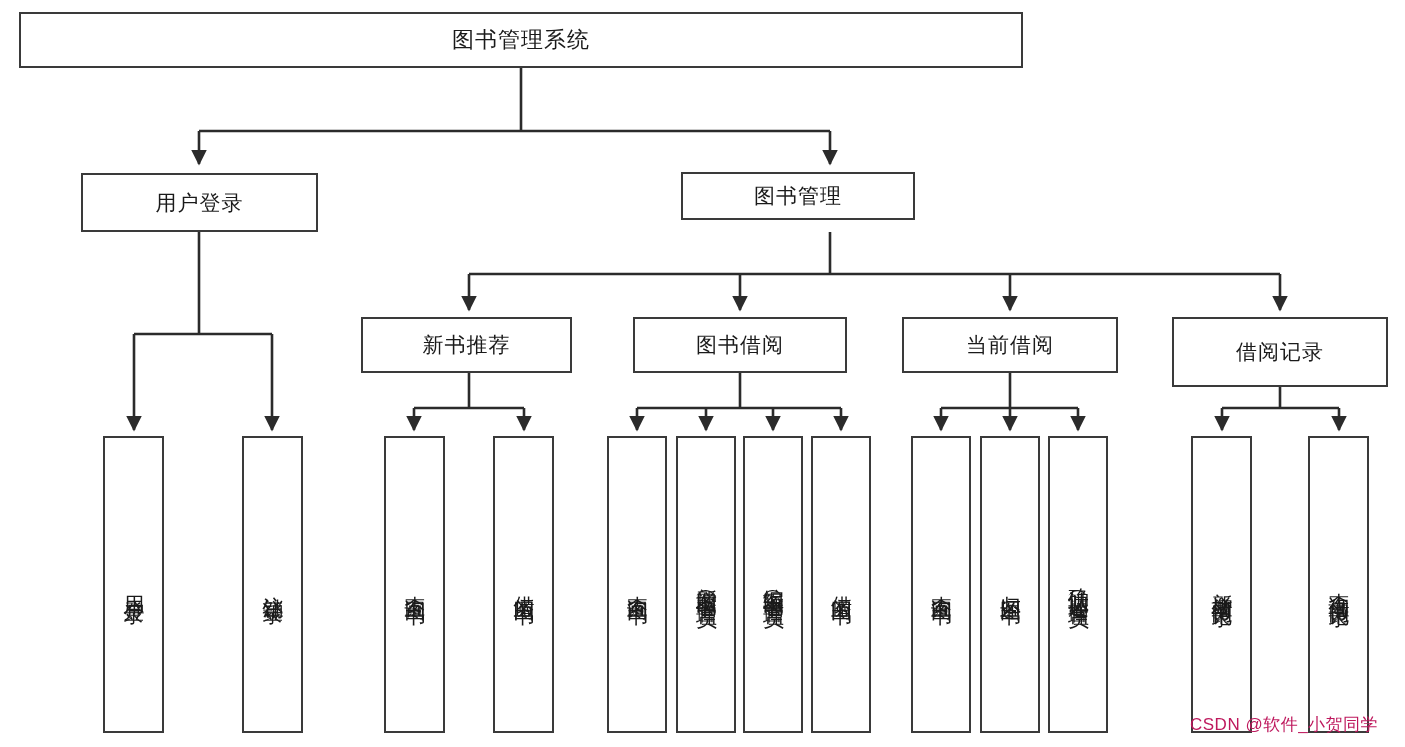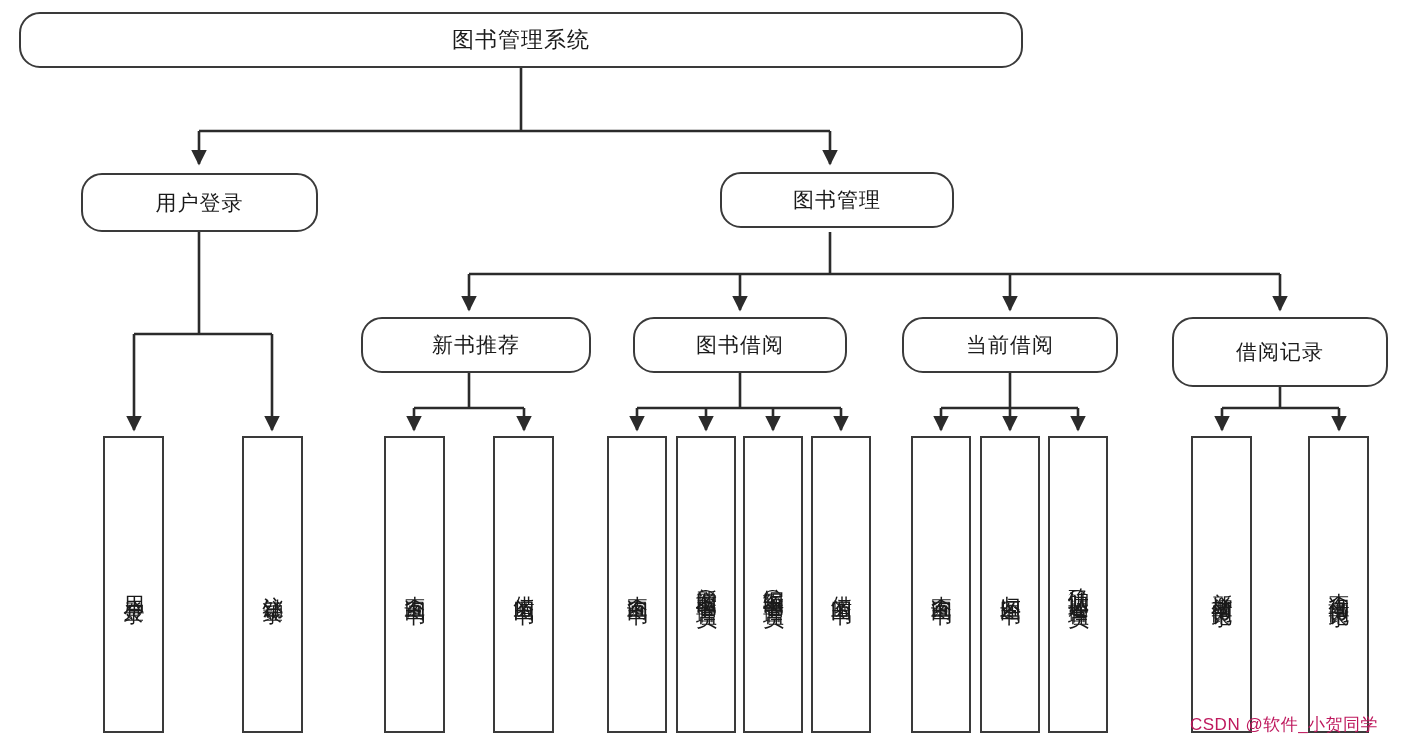--- a/index.html
+++ b/index.html
@@ -34,21 +34,20 @@
     display: flex;
     align-items: center;
     justify-content: center;
     color: #1a1a1a;
     z-index: 2;
   }
   .node-h {
     font-size: 21px;
     letter-spacing: 1px;
     white-space: nowrap;
-    border-radius: 21px;
   }
   .node-root {
     font-size: 22px;
   }
   .node-v {
     writing-mode: vertical-rl;
     text-orientation: upright;
     font-size: 21px;
     line-height: 1.28;
     letter-spacing: 3px;
@@ -128,25 +127,25 @@
     </g>
   </svg>
 
   <div class="node node-h node-root" style="left:19px; top:12px; width:1004px; height:56px;">
     <span>图书管理系统</span>
   </div>
 
   <div class="node node-h" style="left:81px; top:173px; width:237px; height:59px;">
     <span>用户登录</span>
   </div>
-  <div class="node node-h" style="left:720px; top:172px; width:234px; height:56px;">
+  <div class="node node-h" style="left:681px; top:172px; width:234px; height:48px;">
     <span>图书管理</span>
   </div>
 
-  <div class="node node-h" style="left:361px; top:317px; width:230px; height:56px;">
+  <div class="node node-h" style="left:361px; top:317px; width:211px; height:56px;">
     <span>新书推荐</span>
   </div>
   <div class="node node-h" style="left:633px; top:317px; width:214px; height:56px;">
     <span>图书借阅</span>
   </div>
   <div class="node node-h" style="left:902px; top:317px; width:216px; height:56px;">
     <span>当前借阅</span>
   </div>
   <div class="node node-h" style="left:1172px; top:317px; width:216px; height:70px;">
     <span>借阅记录</span>

